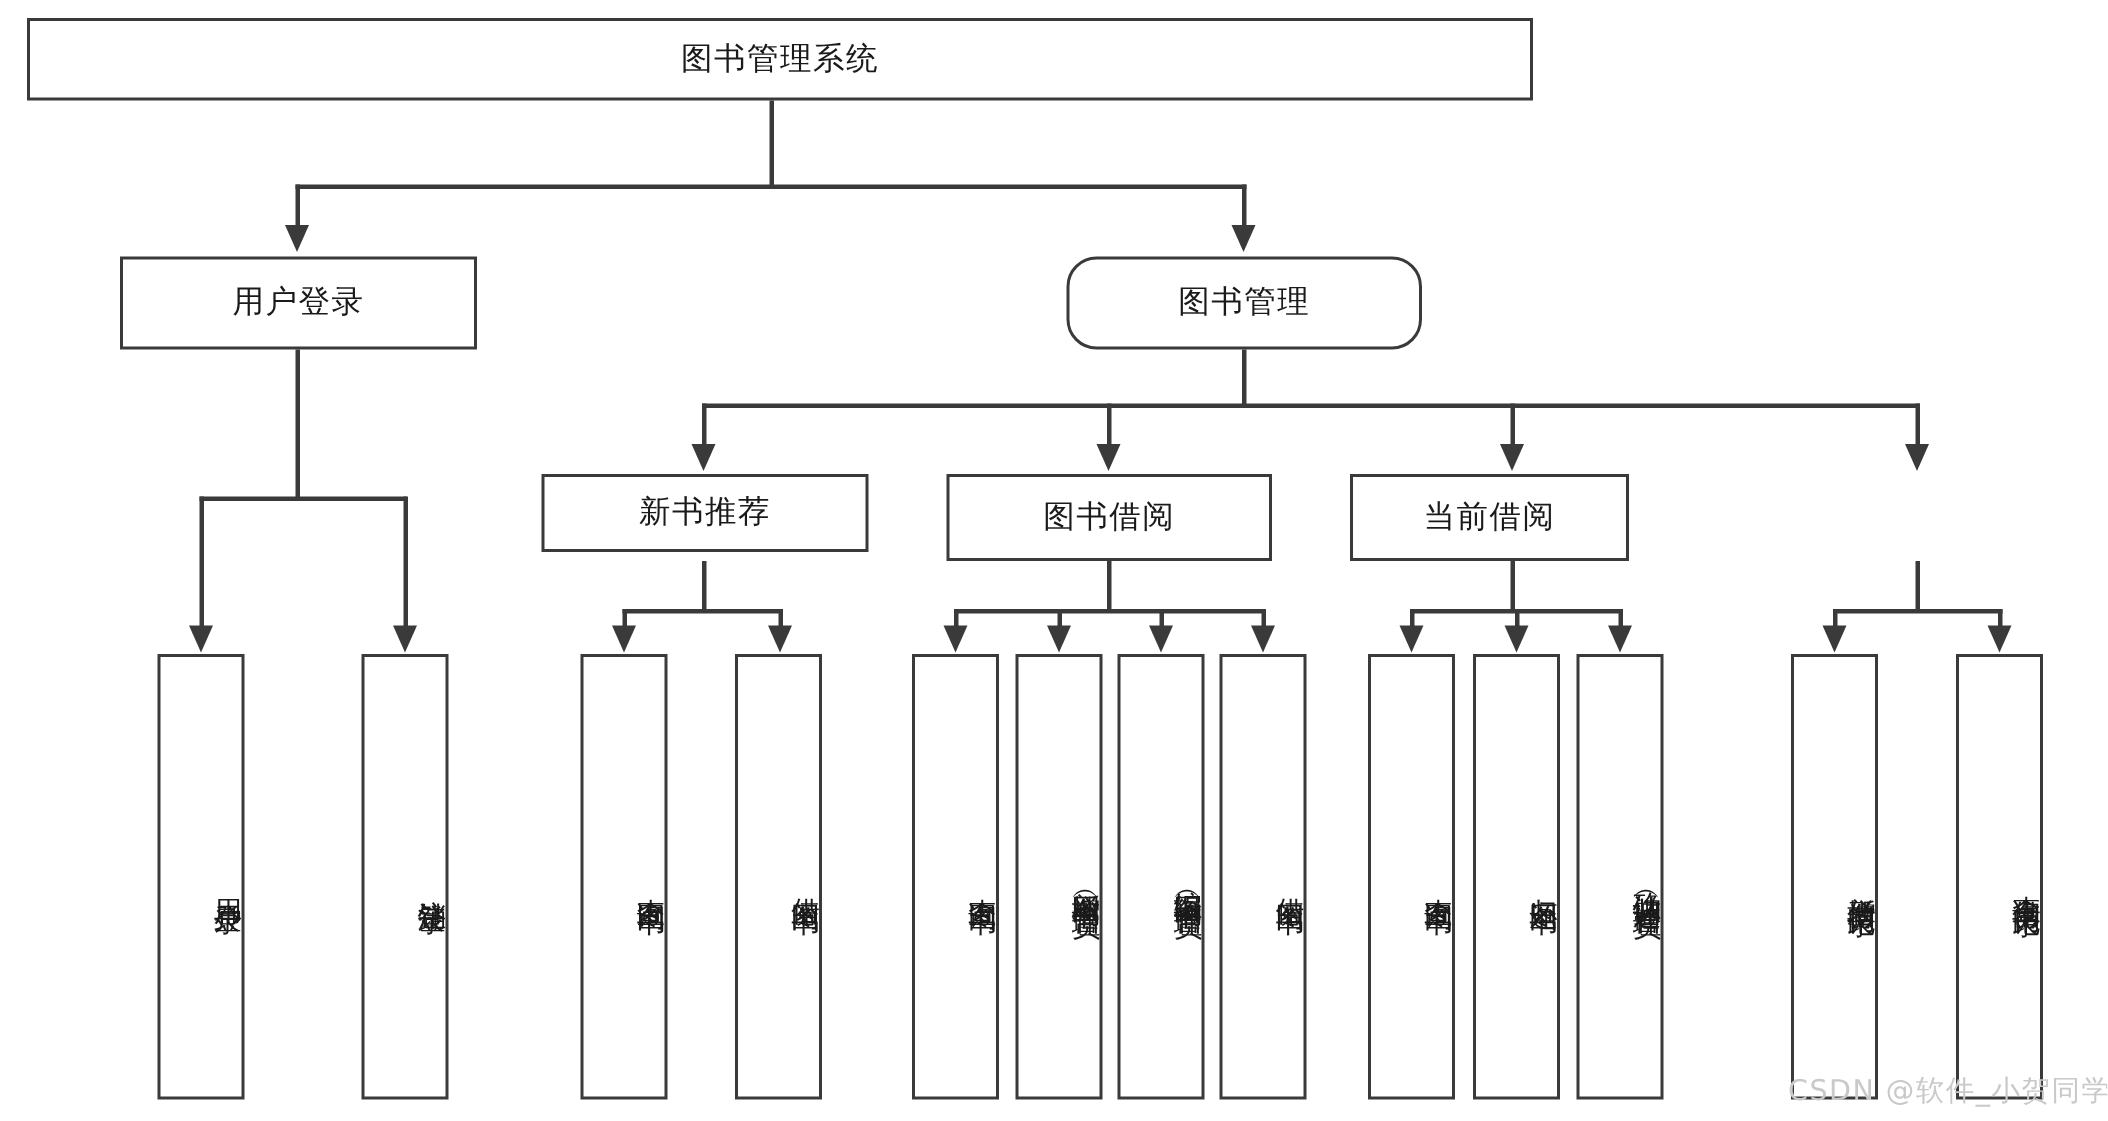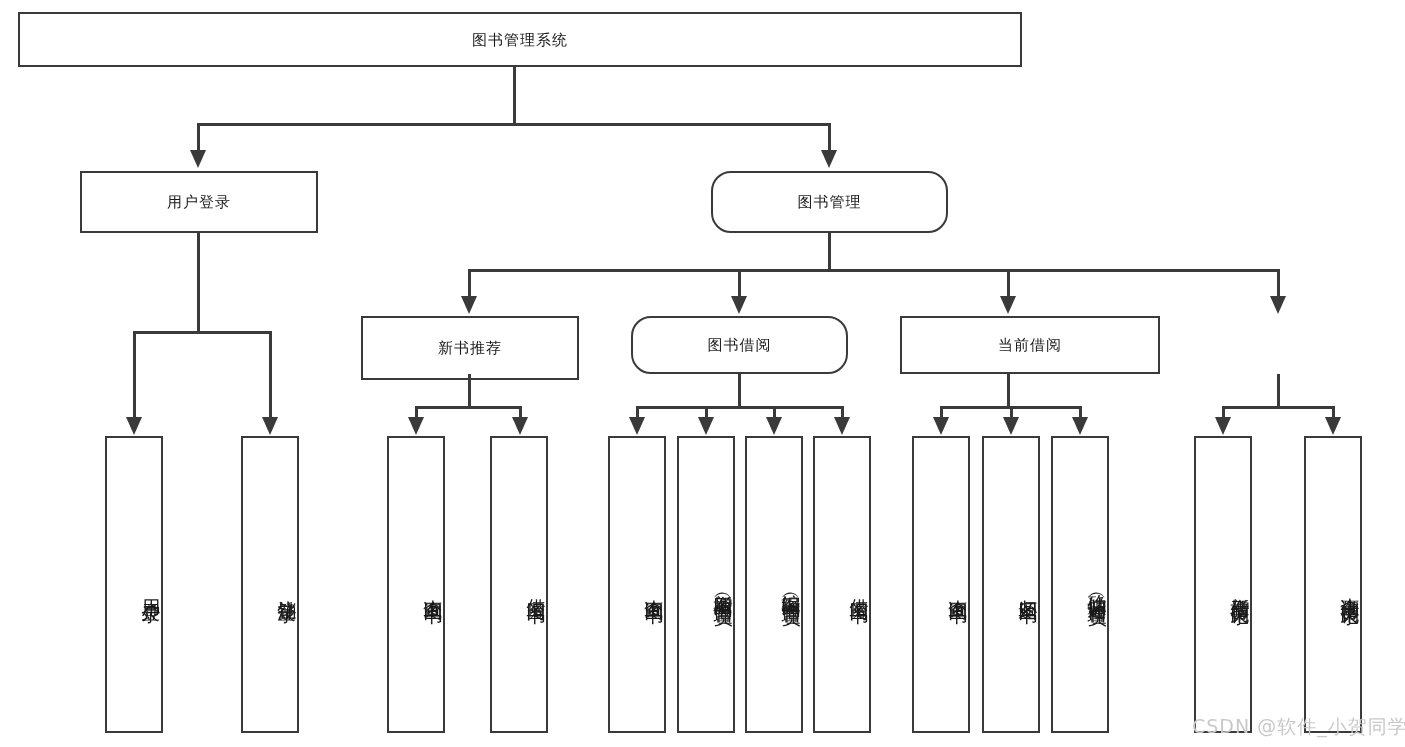--- a/index.html
+++ b/index.html
@@ -19,21 +19,21 @@
     position:absolute;
     box-sizing:border-box;
     border:2px solid #3a3a3a;
     background:#ffffff;
     display:flex;
     align-items:center;
     justify-content:center;
     color:#1a1a1a;
   }
   .node.horiz{
-    font-size:15px;
+    font-size:21px;
     letter-spacing:1px;
     line-height:1.2;
   }
   .node.vert{
     writing-mode:vertical-rl;
     text-orientation:upright;
     font-size:19px;
     letter-spacing:2px;
     padding-top:6px;
     align-items:flex-start;
@@ -106,27 +106,27 @@
   <div class="hline" style="left:468px;top:269px;width:812px;"></div>
   <div class="vline" style="left:468px;top:269px;height:28px;"></div>
   <div class="arrow" style="left:461px;top:296px;"></div>
   <div class="vline" style="left:738px;top:269px;height:28px;"></div>
   <div class="arrow" style="left:731px;top:296px;"></div>
   <div class="vline" style="left:1007px;top:269px;height:28px;"></div>
   <div class="arrow" style="left:1000px;top:296px;"></div>
   <div class="vline" style="left:1277px;top:269px;height:28px;"></div>
   <div class="arrow" style="left:1270px;top:296px;"></div>
 
-  <div class="node horiz" style="left:361px;top:316px;width:218px;height:64px;">
+  <div class="node horiz" style="left:361px;top:316px;width:218px;height:52px;">
     <span class="label">新书推荐</span>
   </div>
-  <div class="node horiz" style="left:631px;top:316px;width:217px;height:58px;border-radius:20px;">
+  <div class="node horiz" style="left:631px;top:316px;width:217px;height:58px;">
     <span class="label">图书借阅</span>
   </div>
-  <div class="node horiz" style="left:900px;top:316px;width:260px;height:58px;">
+  <div class="node horiz" style="left:900px;top:316px;width:186px;height:58px;">
     <span class="label">当前借阅</span>
   </div>
 
   <div class="vline" style="left:468px;top:374px;height:34px;"></div>
   <div class="hline" style="left:415px;top:406px;width:107px;"></div>
   <div class="vline" style="left:415px;top:406px;height:12px;"></div>
   <div class="arrow" style="left:408px;top:417px;"></div>
   <div class="vline" style="left:519px;top:406px;height:12px;"></div>
   <div class="arrow" style="left:512px;top:417px;"></div>
 

